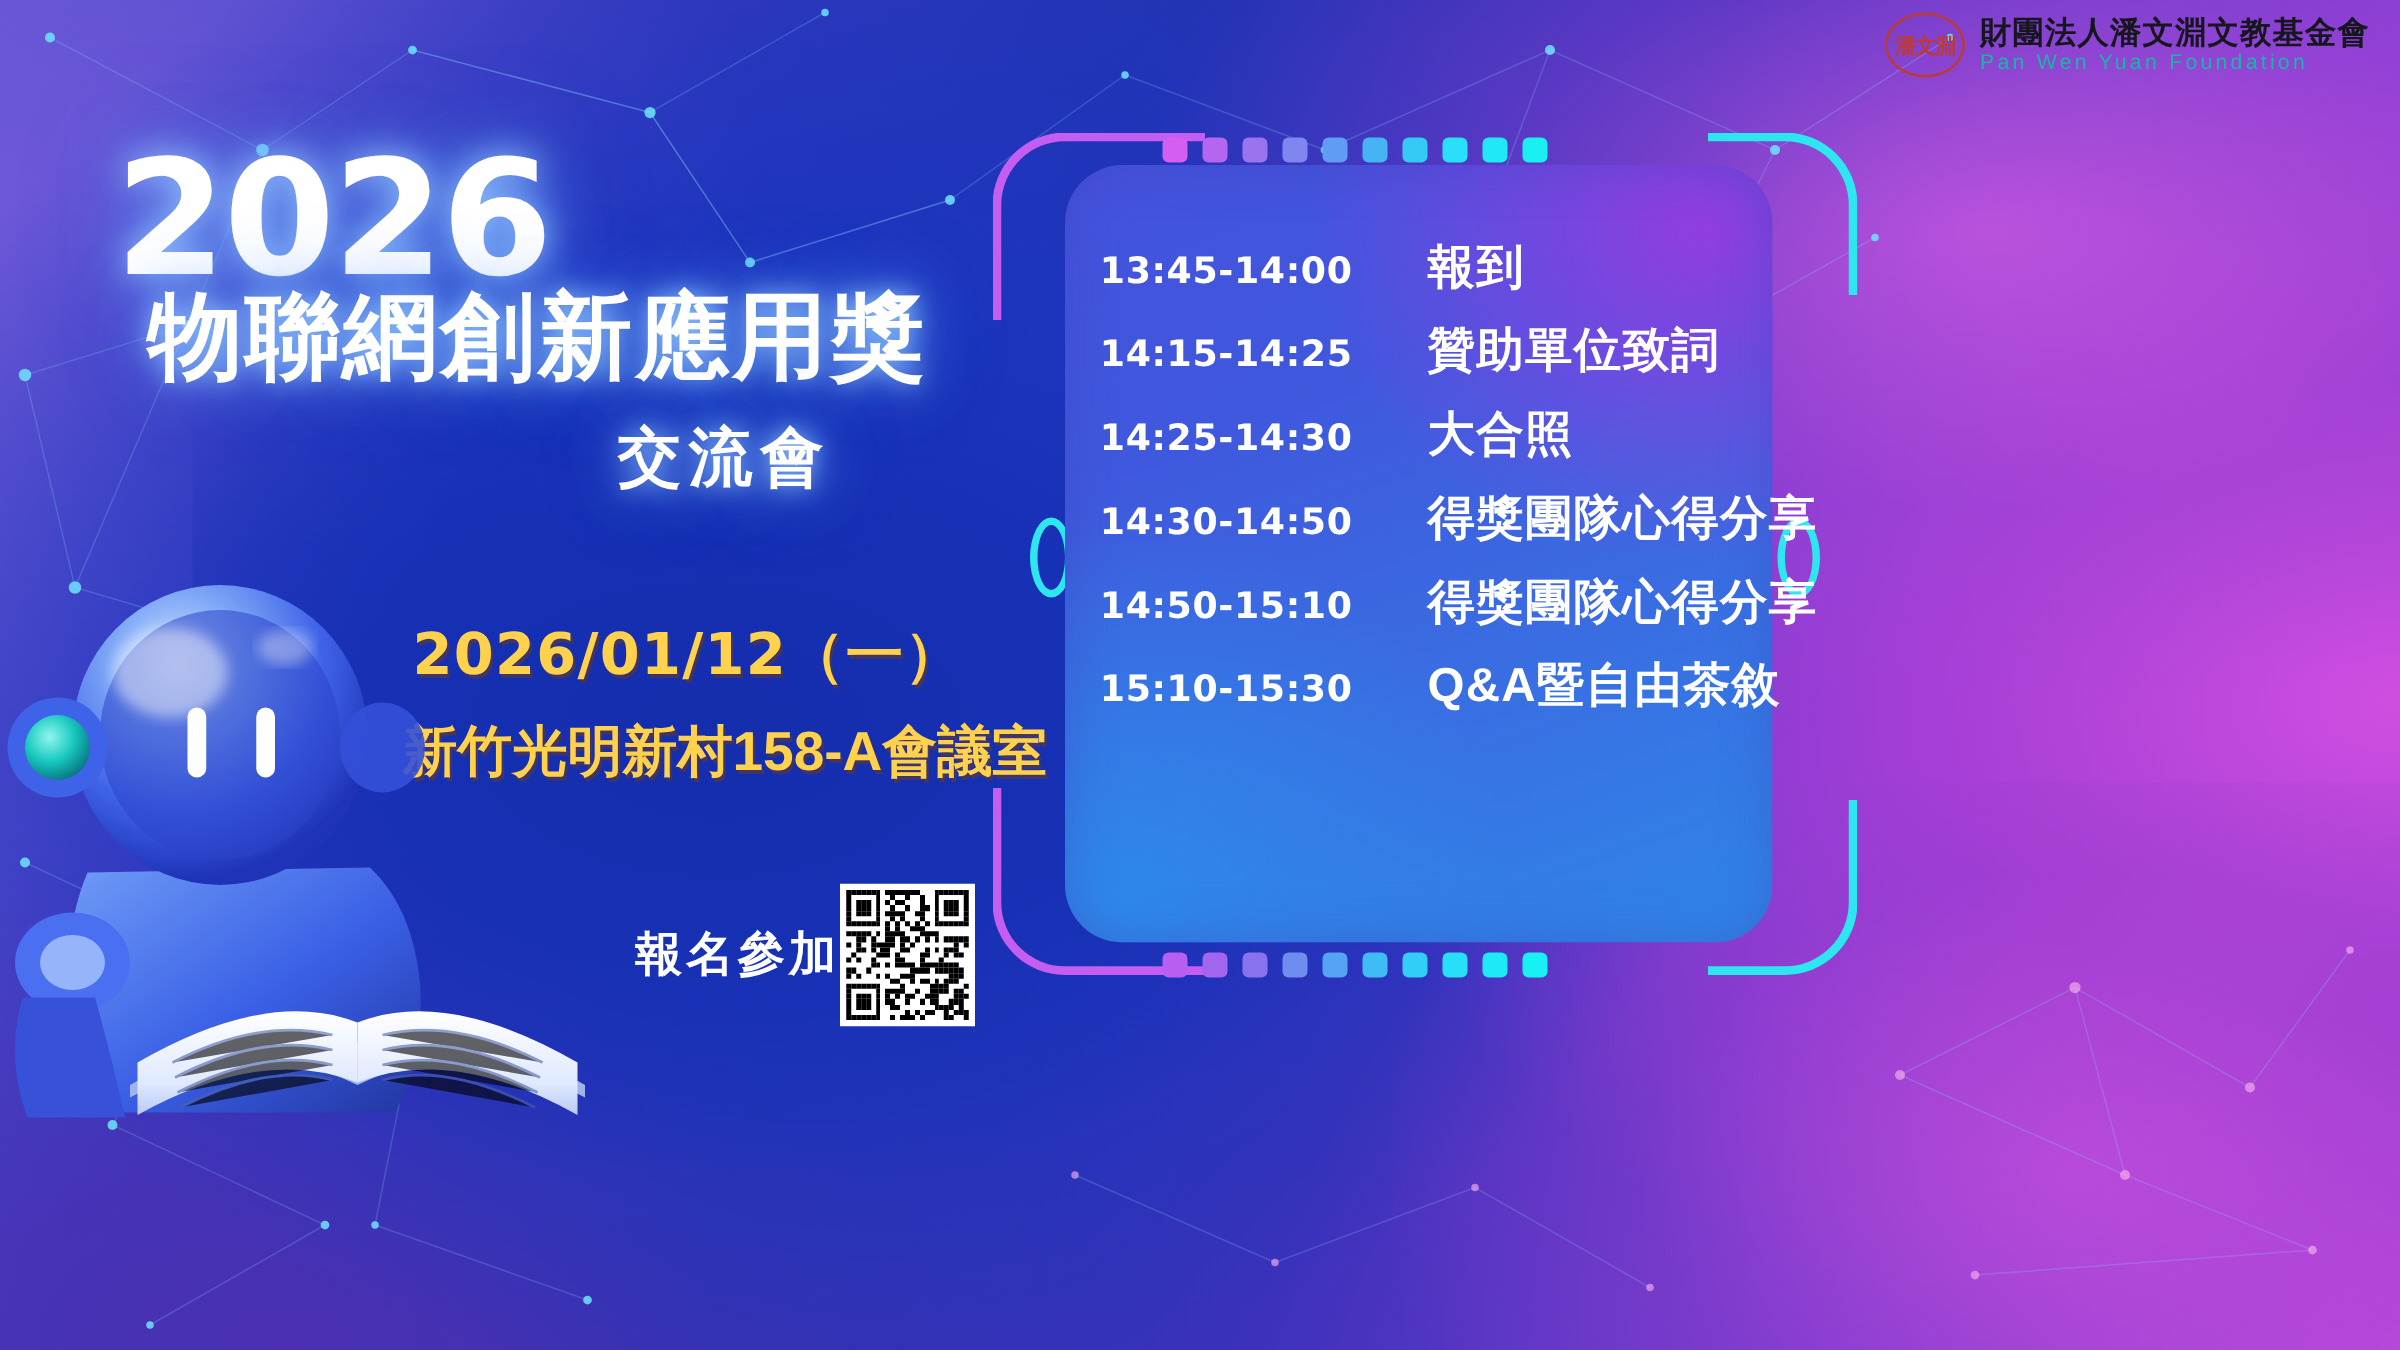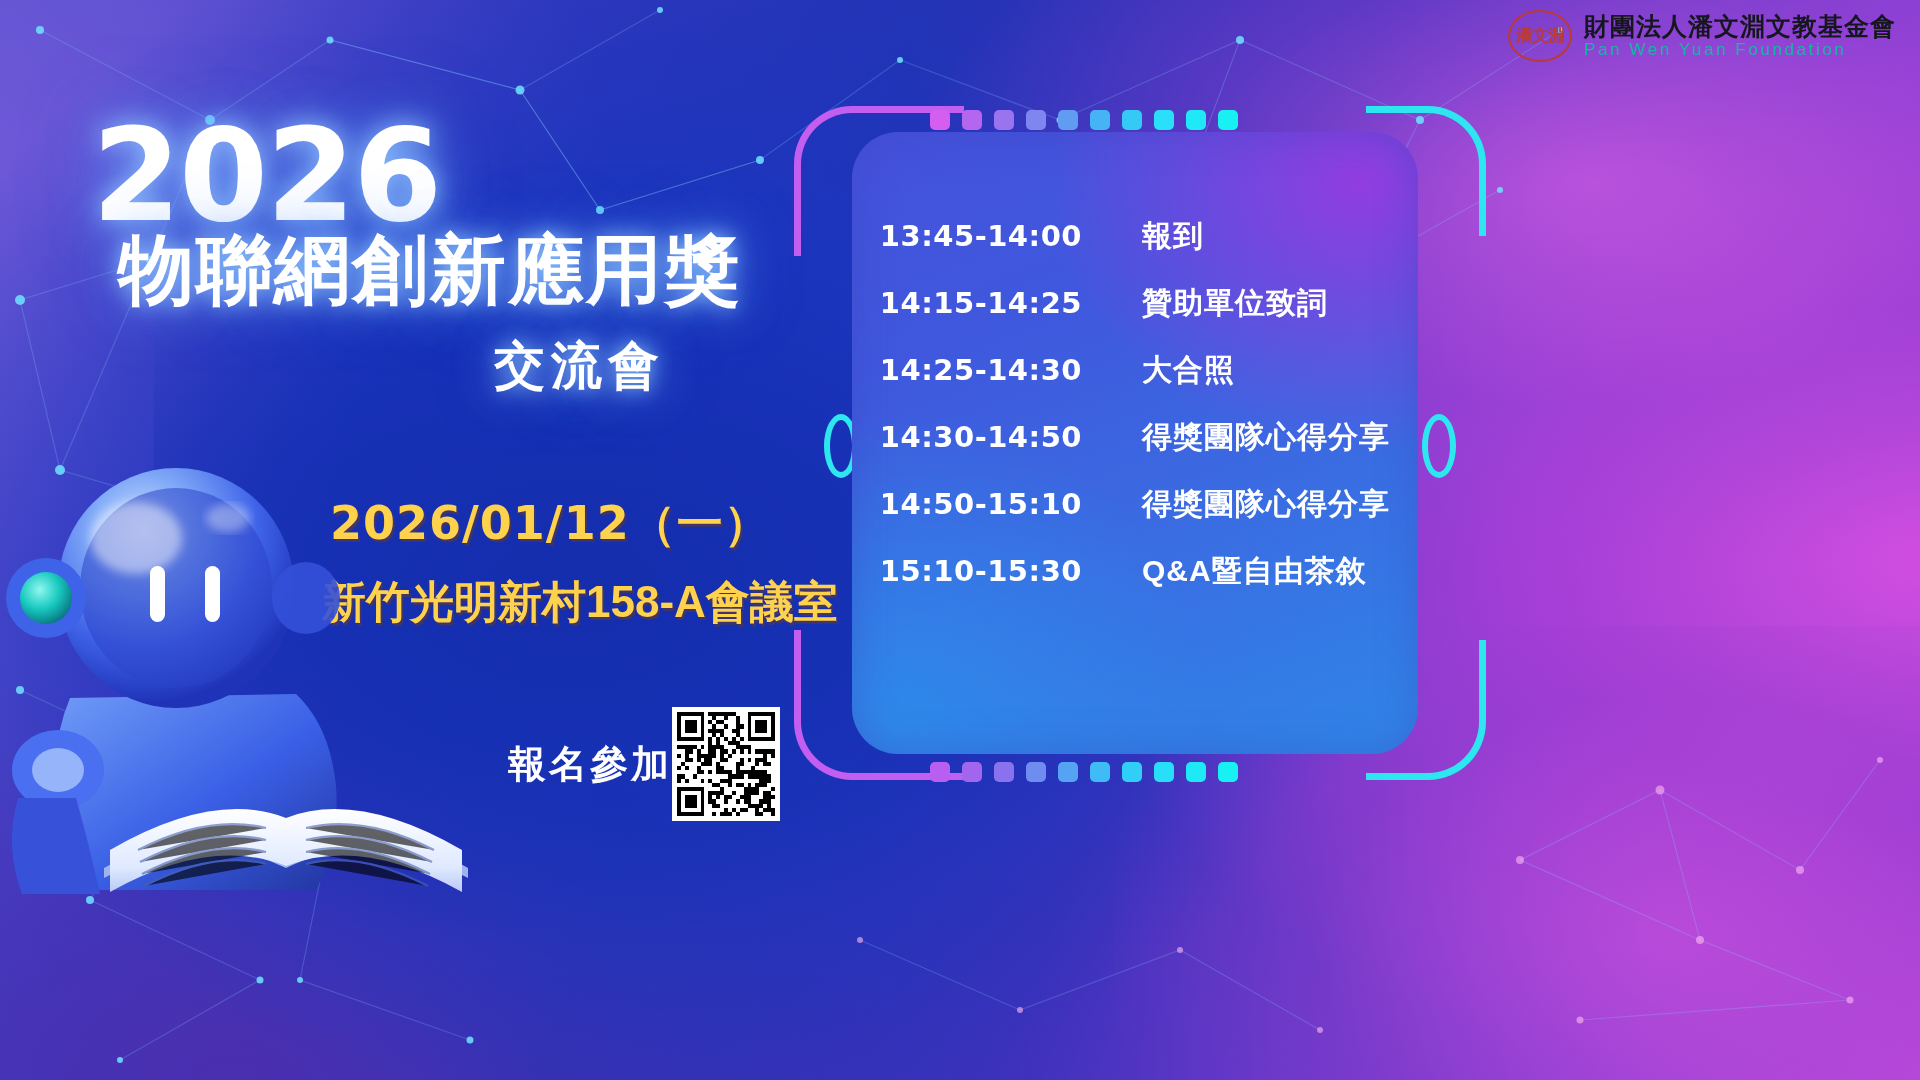--- a/index.html
+++ b/index.html
@@ -40,21 +40,21 @@
   .logo-wrap {
     position:absolute; right:24px; top:10px;
     display:flex; align-items:center; gap:12px;
   }
   .seal {
     width:64px; height:52px; flex:0 0 auto;
     display:flex; align-items:center; justify-content:center;
     border:2.5px solid #bb3a35; border-radius:50%;
     color:#bb3a35; font-size:17px; font-weight:bold;
     letter-spacing:-1px; line-height:1;
-    font-family:Liberation Mono, monospace;
+    font-family:Liberation Sans, sans-serif;
     overflow:hidden;
   }
   .logo-text { line-height:1.05; }
   .logo-cn {
     font-size:25px; font-weight:bold; color:#16161e;
     letter-spacing:1px; white-space:nowrap;
   }
   .logo-en {
     font-size:17px; color:#14b8a6; letter-spacing:2.6px;
     white-space:nowrap; margin-top:2px;
@@ -149,23 +149,22 @@
     padding:56px 0 0 0;
   }
   .row { display:flex; align-items:baseline; height:67px; }
   .row .time {
     width:230px; text-align:right; flex:0 0 auto;
     font-size:29px; font-weight:bold; color:#fff; letter-spacing:.5px;
     font-family:"DejaVu Sans","Liberation Sans",sans-serif;
   }
   .row .desc {
     margin-left:60px;
-    font-size:30px; font-weight:bold; color:#fff; letter-spacing:1px;
+    font-size:38px; font-weight:bold; color:#fff; letter-spacing:1px;
     white-space:nowrap;
-    margin-top:28px;
   }
 </style>
 </head>
 <body>
 
 <div id="poster">
 
   <div class="bg-base"></div>
   <div class="bg-dark-center"></div>
   <div class="bg-glow-tr"></div>

